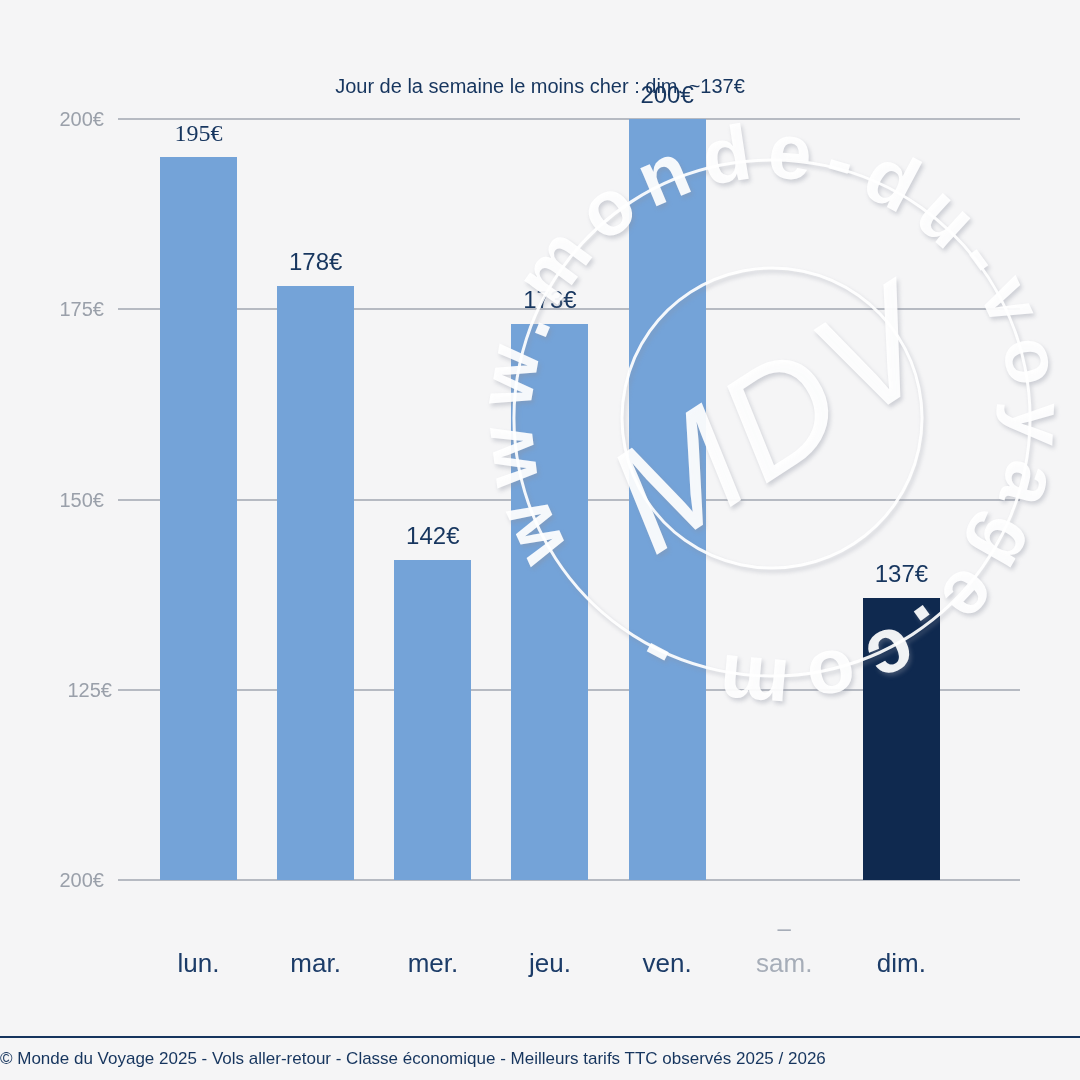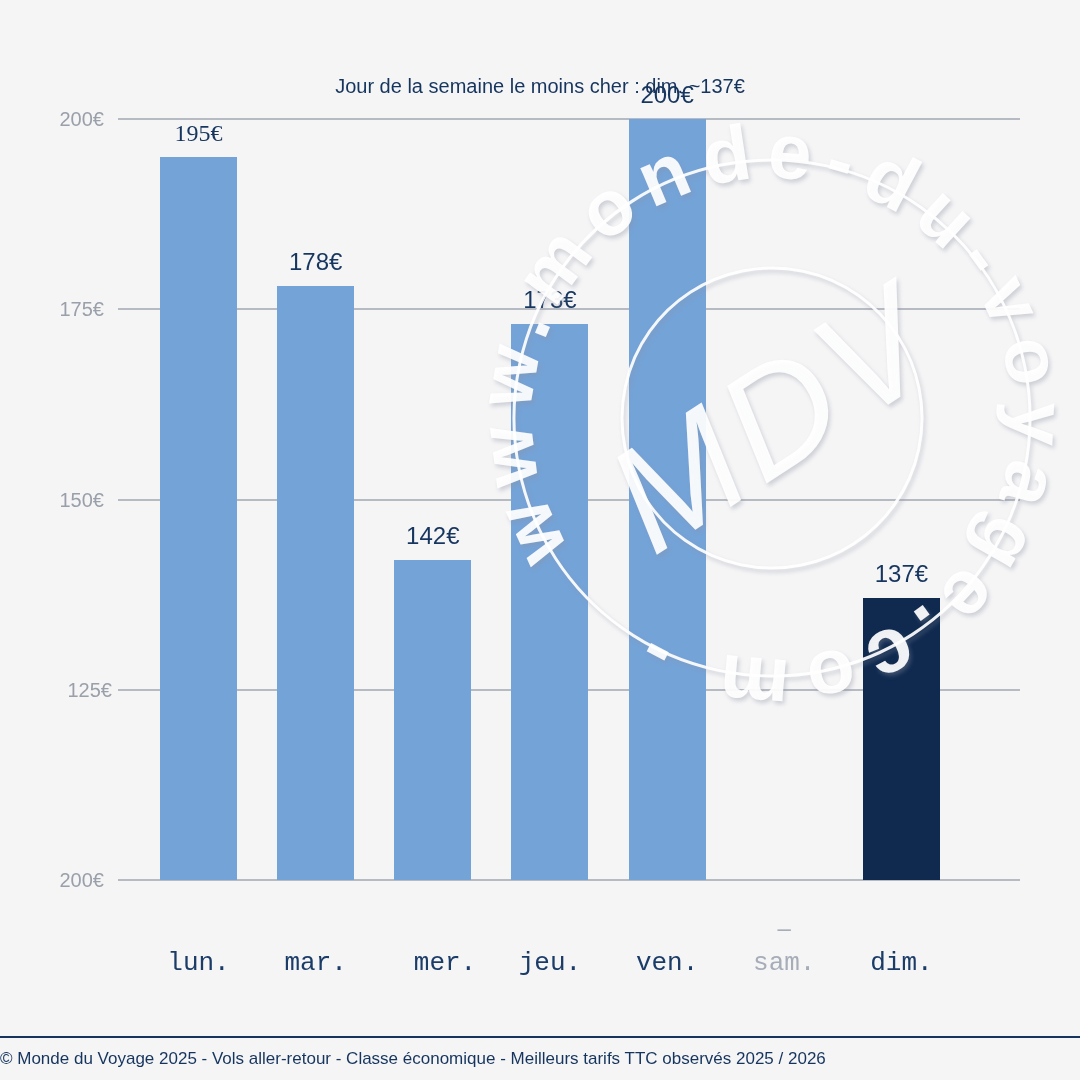--- a/index.html
+++ b/index.html
@@ -38,21 +38,20 @@
     color:var(--value,#17365f);
   }
   .vlabel.nodata{
     color:var(--muted_label,#a6adb8);
     font-size:24px;
   }
   .xlabel{
     position:absolute;height:30px;line-height:30px;
     text-align:center;font-size:26px;
     color:var(--label,#1c3c68);
-    font-family:Liberation Mono, monospace;
   }
   .xlabel.muted{color:var(--muted_label,#a6adb8);}
   .watermark{
     position:absolute;left:0;top:0;z-index:5;
     pointer-events:none;
     filter:drop-shadow(2px 3px 2px rgba(140,146,160,0.40));
   }
   .wm-circle{fill:none;stroke:rgba(255,255,255,0.92);stroke-width:3;}
   .wm-ring-text{
     font-family:"Liberation Sans", sans-serif;
@@ -93,21 +92,21 @@
       <div class="gridline" style="left: 118px; top: 118px; width: 902px;"></div>
       <div class="ytick" style="left: 0px; top: 107px; width: 104px;">200€</div>
       <div class="bar" style="left: 160px; top: 157.05px; width: 77px; height: 722.95px; background: rgb(116, 163, 216);"></div>
       <div class="vlabel" style="left: 138.5px; top: 119.05px; width: 120px; font-family: Liberation Serif, serif;">195€</div>
       <div class="xlabel" style="left: 138.5px; top: 948px; width: 120px;">lun.</div>
       <div class="bar" style="left: 277.15px; top: 286.42px; width: 77px; height: 593.58px; background: rgb(116, 163, 216);"></div>
       <div class="vlabel" style="left: 255.65px; top: 248.42px; width: 120px;">178€</div>
       <div class="xlabel" style="left: 255.65px; top: 948px; width: 120px;">mar.</div>
       <div class="bar" style="left: 394.3px; top: 560.38px; width: 77px; height: 319.62px; background: rgb(116, 163, 216);"></div>
       <div class="vlabel" style="left: 372.8px; top: 522.38px; width: 120px;">142€</div>
-      <div class="xlabel" style="left: 385px; top: 948px; width: 120px;">mer.</div>
+      <div class="xlabel" style="left: 373px; top: 948px; width: 120px;">mer.</div>
       <div class="bar" style="left: 511.45px; top: 324.47px; width: 77px; height: 555.53px; background: rgb(116, 163, 216);"></div>
       <div class="vlabel" style="left: 489.95px; top: 286.47px; width: 120px;">173€</div>
       <div class="xlabel" style="left: 489.95px; top: 948px; width: 120px;">jeu.</div>
       <div class="bar" style="left: 628.6px; top: 119px; width: 77px; height: 761px; background: rgb(116, 163, 216);"></div>
       <div class="vlabel" style="left: 607.1px; top: 81px; width: 120px;">200€</div>
       <div class="xlabel" style="left: 607.1px; top: 948px; width: 120px;">ven.</div>
       <div class="vlabel nodata" style="left: 724.25px; top: 914px; width: 120px;">–</div>
       <div class="xlabel muted" style="left: 724.25px; top: 948px; width: 120px;">sam.</div>
       <div class="bar" style="left: 862.9px; top: 598.43px; width: 77px; height: 281.57px; background: rgb(15, 41, 79);"></div>
       <div class="vlabel" style="left: 841.4px; top: 560.43px; width: 120px;">137€</div>

